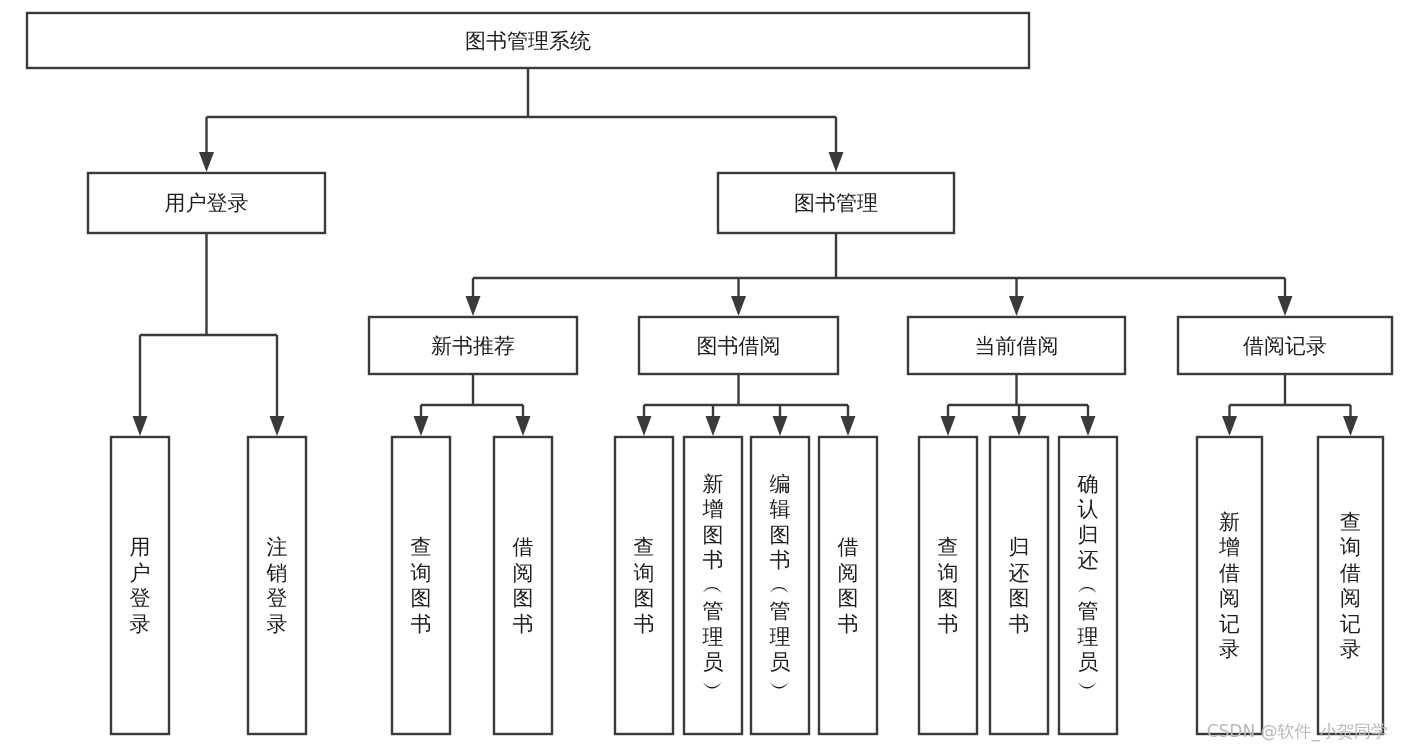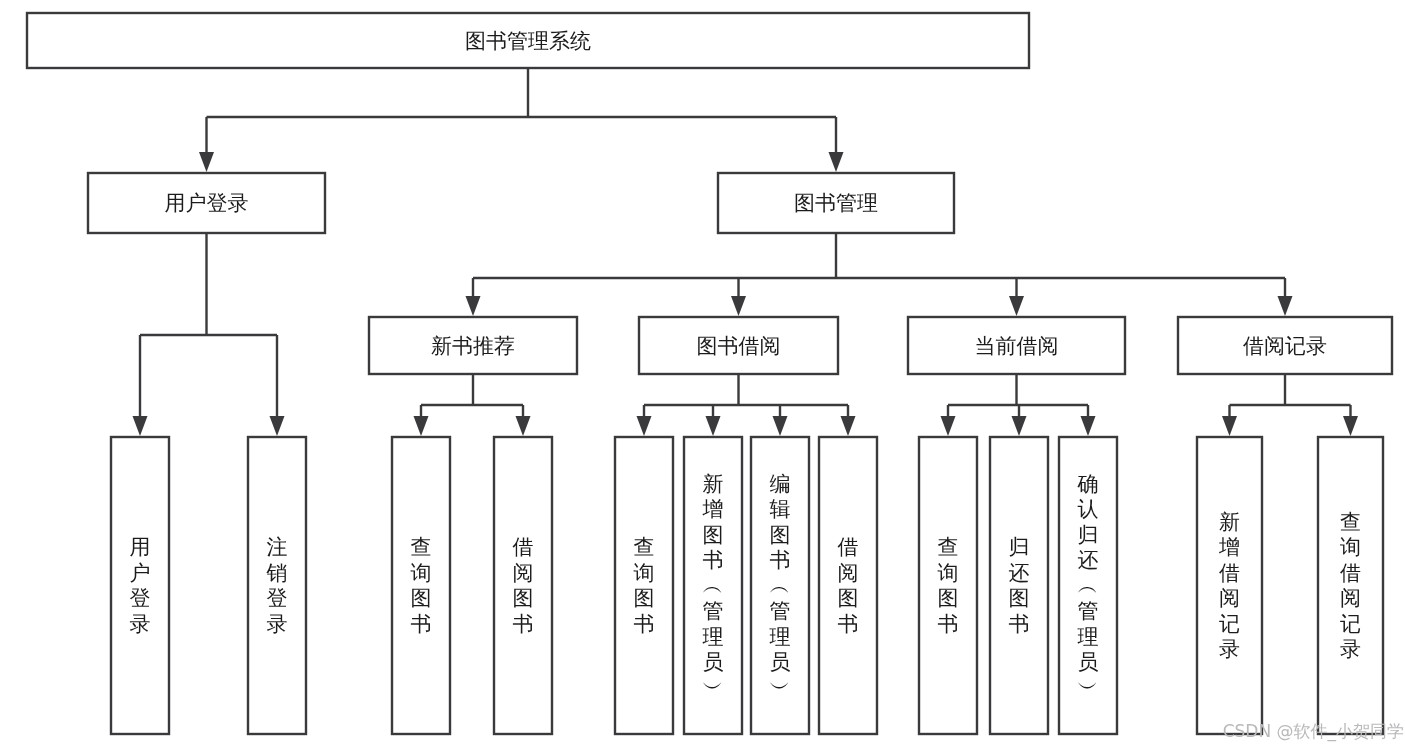--- a/index.html
+++ b/index.html
@@ -52,21 +52,21 @@
     dominant-baseline: middle;
   }
   .node-label-v {
     font-family: "DejaVu Sans", "Liberation Sans", sans-serif;
     font-size: 21px;
     fill: #1c1c1e;
     text-anchor: middle;
   }
   .watermark-text {
     position: absolute;
-    right: 8px;
+    right: 24px;
     bottom: 4px;
     font-family: "DejaVu Sans", "Liberation Sans", sans-serif;
     font-size: 17px;
     color: #b9b9bb;
     white-space: nowrap;
     user-select: none;
   }
 </style>
 </head>
 <body>

